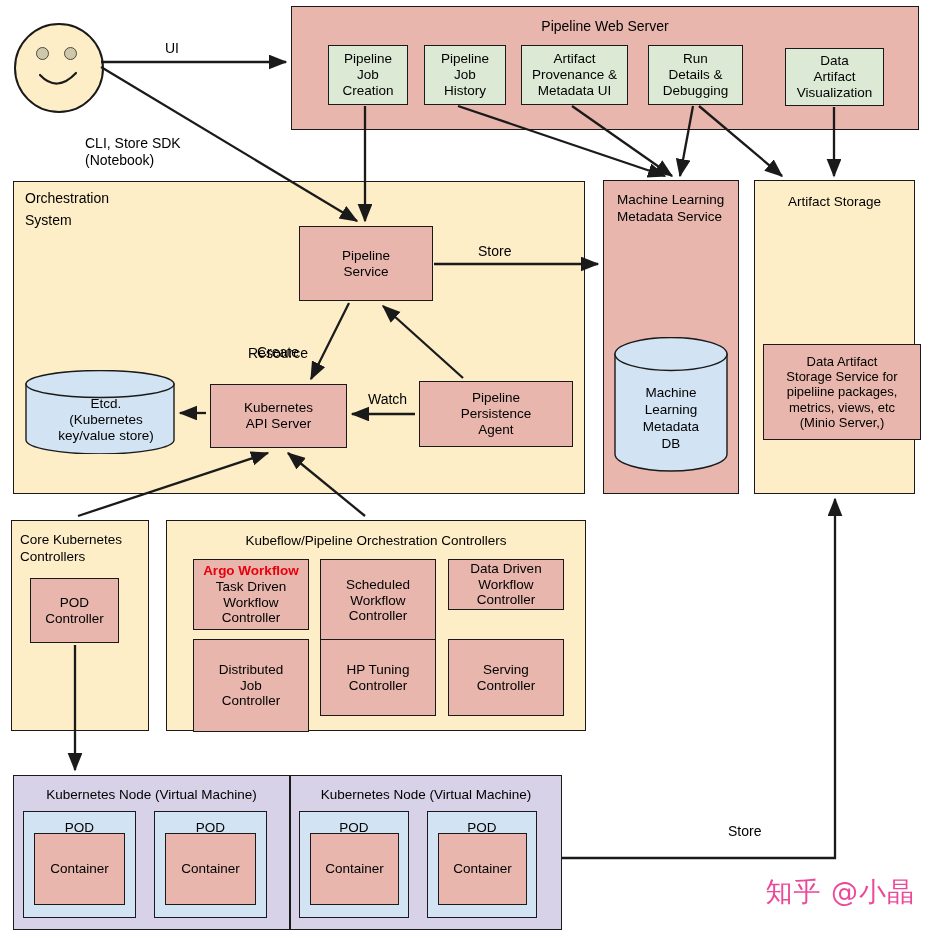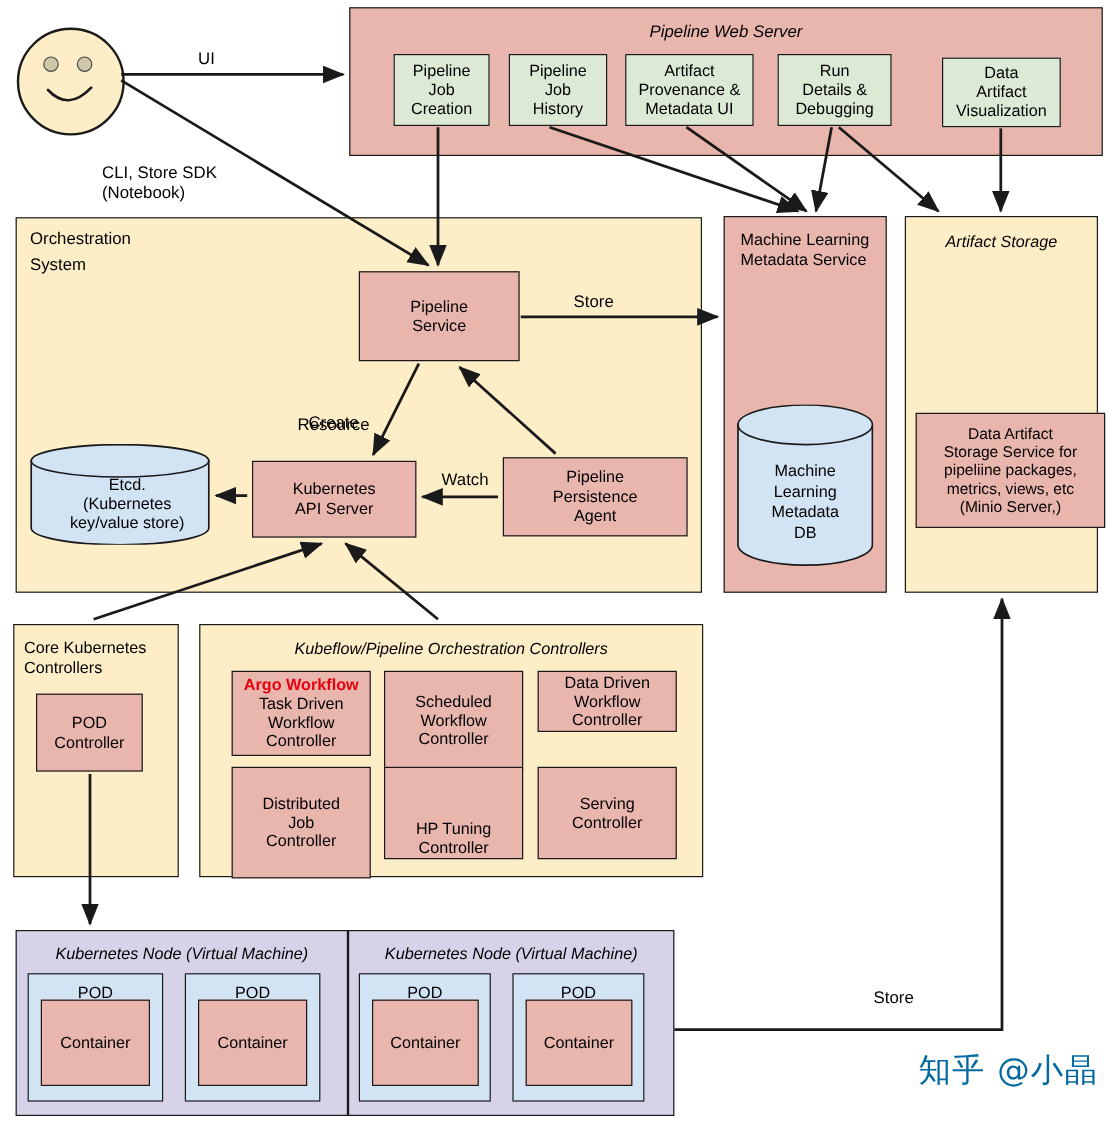--- a/index.html
+++ b/index.html
@@ -3,32 +3,32 @@
 <meta charset="utf-8">
 <style>
   html,body{margin:0;padding:0;background:#ffffff;}
   body{width:929px;height:938px;position:relative;overflow:hidden;
        font-family:"Liberation Sans","DejaVu Sans",sans-serif;color:#000;}
   #stage{position:absolute;left:0;top:0;width:929px;height:938px;}
   .box{position:absolute;box-sizing:border-box;border:1.4px solid #1a1a1a;
        display:flex;align-items:center;justify-content:center;text-align:center;
        line-height:1.18;}
   .grp{position:absolute;box-sizing:border-box;border:1.4px solid #1a1a1a;}
-  .grp-title{position:absolute;left:0;right:0;text-align:center;line-height:1.2;font-style:italic;}
+  .grp-title{position:absolute;left:0;right:0;text-align:center;line-height:1.2;}
   .pink{background:#e8b6ac;}
   .yellow{background:#fdeec8;}
   .green{background:#dce9d5;}
   .blue{background:#d2e3f3;}
   .lav{background:#d7d2e8;}
   .lbl{position:absolute;line-height:1.2;white-space:nowrap;}
   svg.edges{position:absolute;left:0;top:0;width:929px;height:938px;
             pointer-events:none;overflow:visible;}
   .argo{color:#e8000d;font-weight:bold;}
   #watermark{position:absolute;right:14px;bottom:28px;font-size:27px;
-             color:#0369a1;letter-spacing:1px;
+             color:#ec4899;letter-spacing:1px;
              font-family:"DejaVu Sans",sans-serif;}
   .face{position:absolute;border:2px solid #1a1a1a;border-radius:50%;
         background:#fdeec8;}
   .eye{position:absolute;width:11px;height:11px;border-radius:50%;
        background:#cfc7a8;border:1.4px solid #4a4a4a;}
   .cyl{position:absolute;}
 </style>
 </head>
 <body>
 
@@ -213,21 +213,21 @@
   </div>
 
   <div class="box pink" style="left:193px;top:639px;width:116px;height:93px;">
     <div style="font-size:13.5px;">
       <div>Distributed</div>
       <div>Job</div>
       <div>Controller</div>
     </div>
   </div>
 
-  <div class="box pink" style="left:320px;top:639px;width:116px;height:77px;align-items:flex-end;">
+  <div class="box pink" style="left:320px;top:639px;width:116px;height:77px;">
     <div style="font-size:13.5px;">
       <div>HP Tuning</div>
       <div>Controller</div>
     </div>
   </div>
 
   <div class="box pink" style="left:448px;top:639px;width:116px;height:77px;">
     <div style="font-size:13.5px;">
       <div>Serving</div>
       <div>Controller</div>

